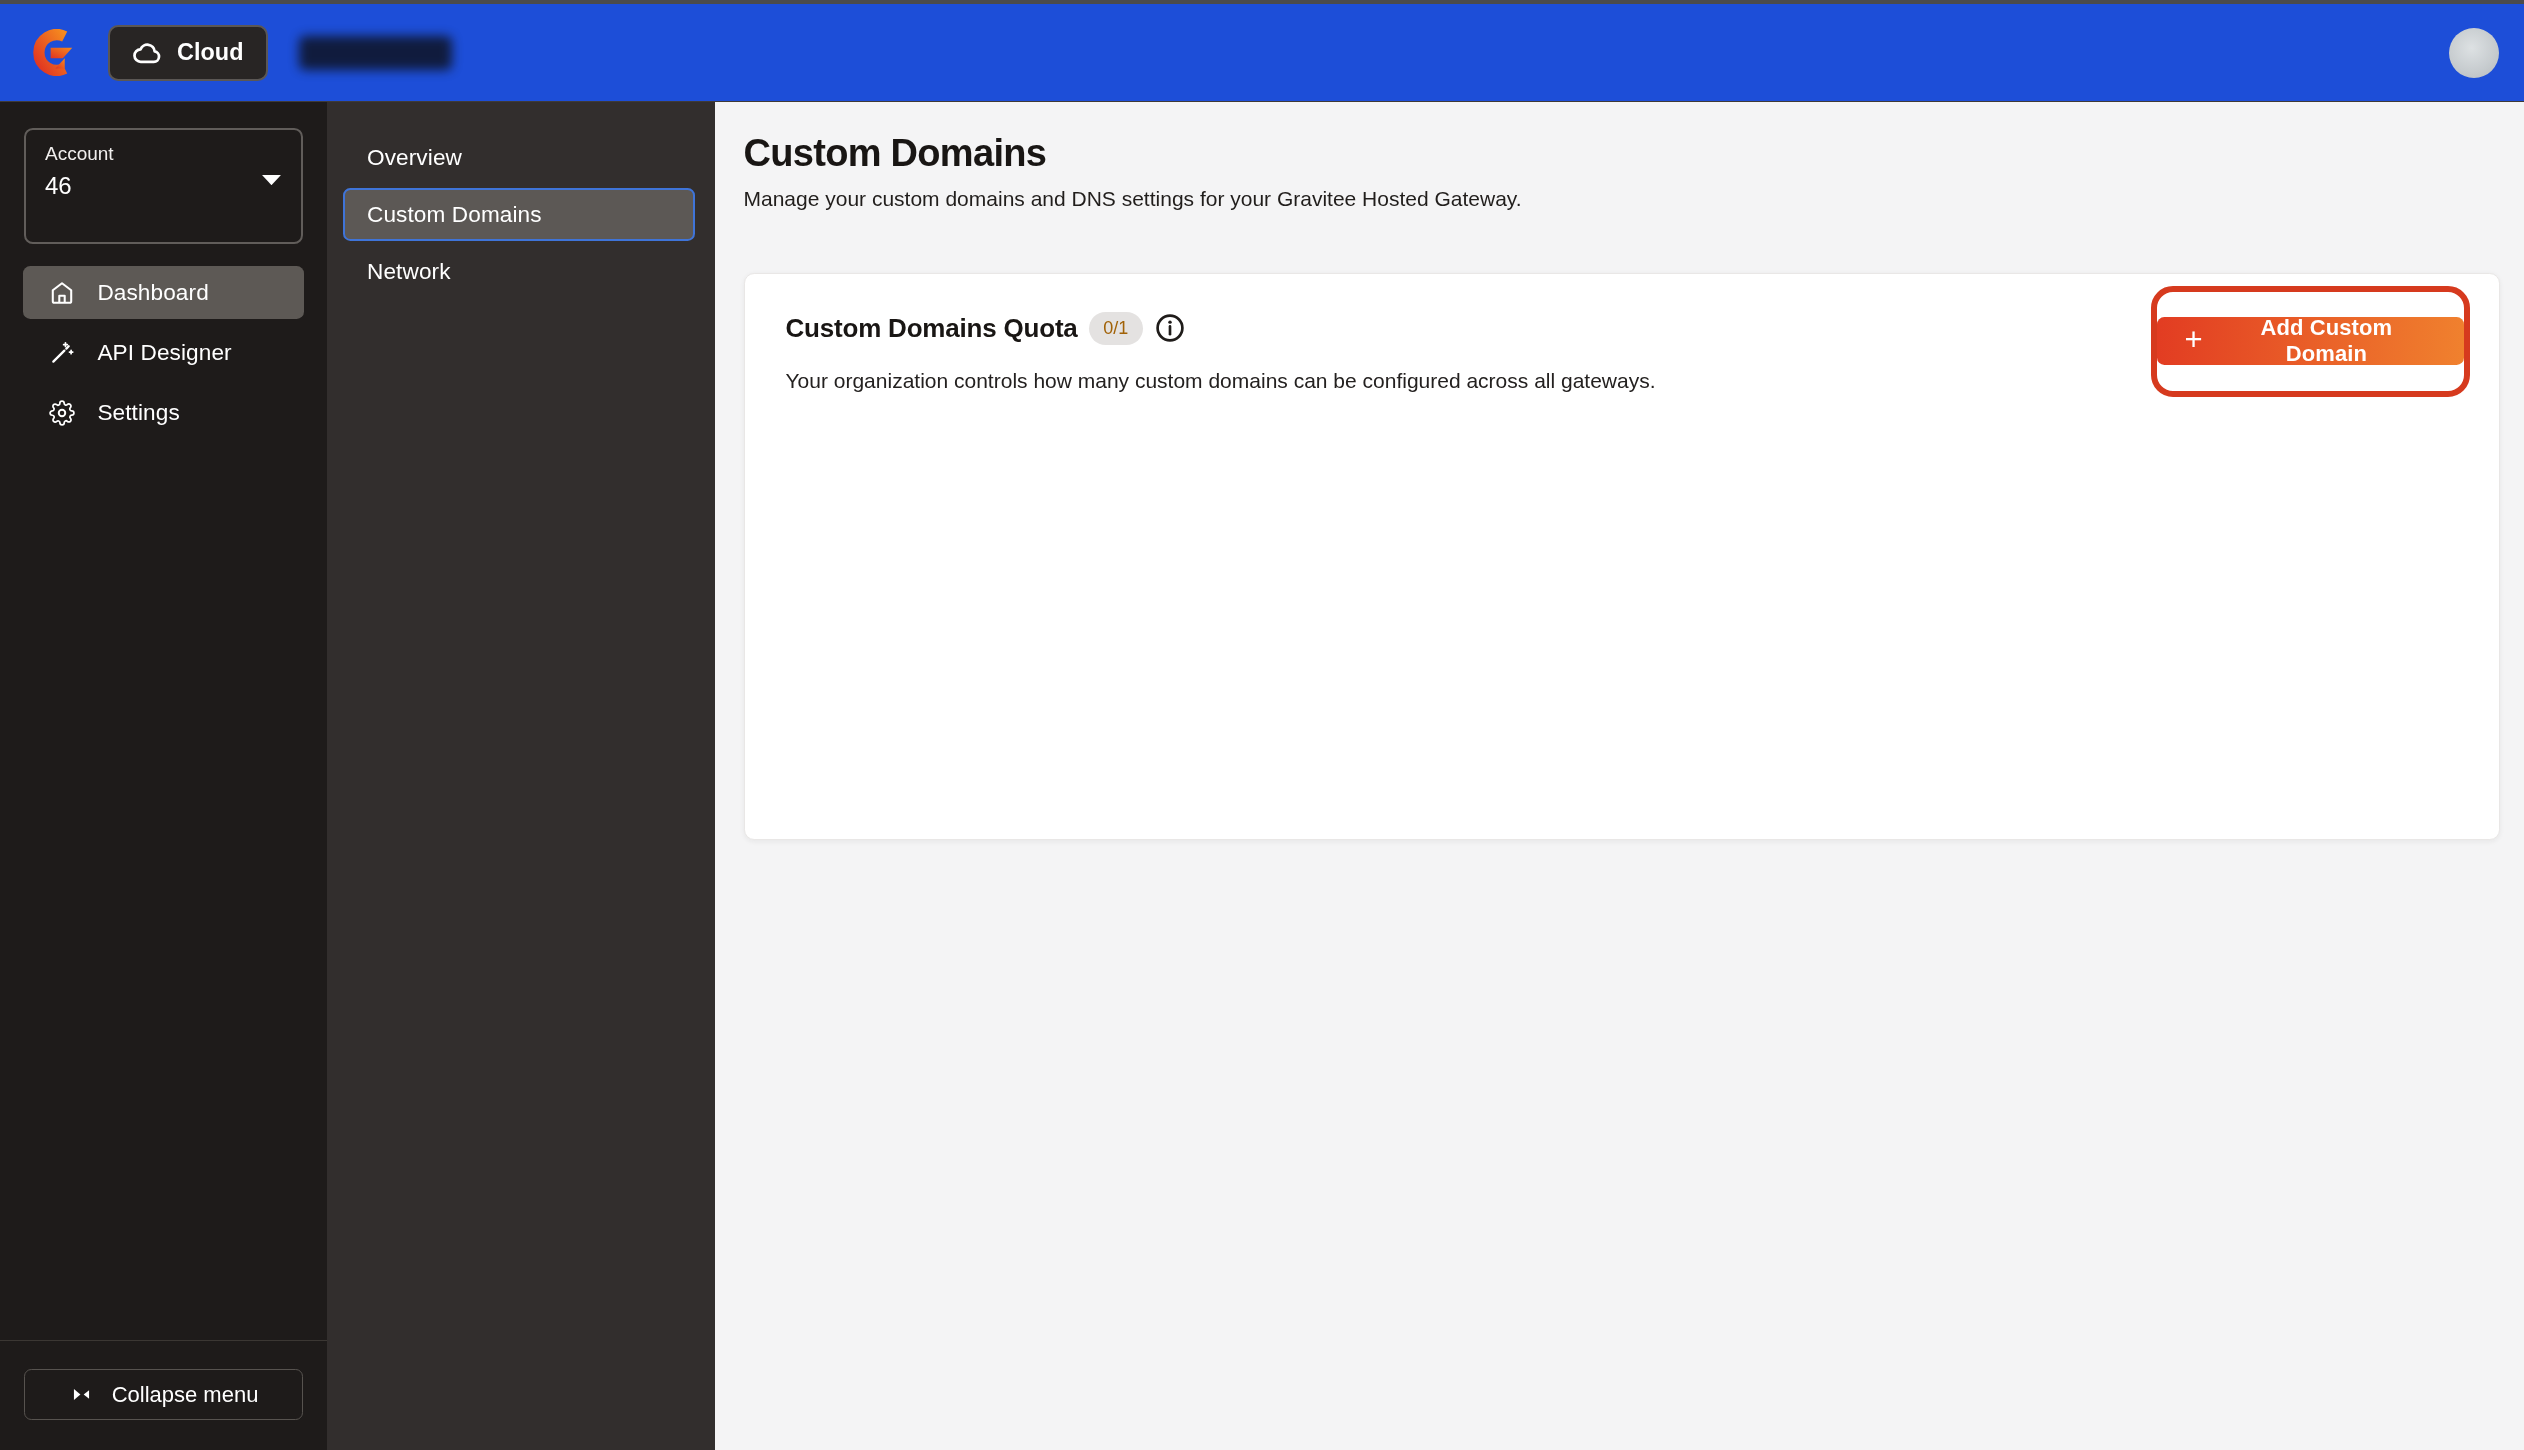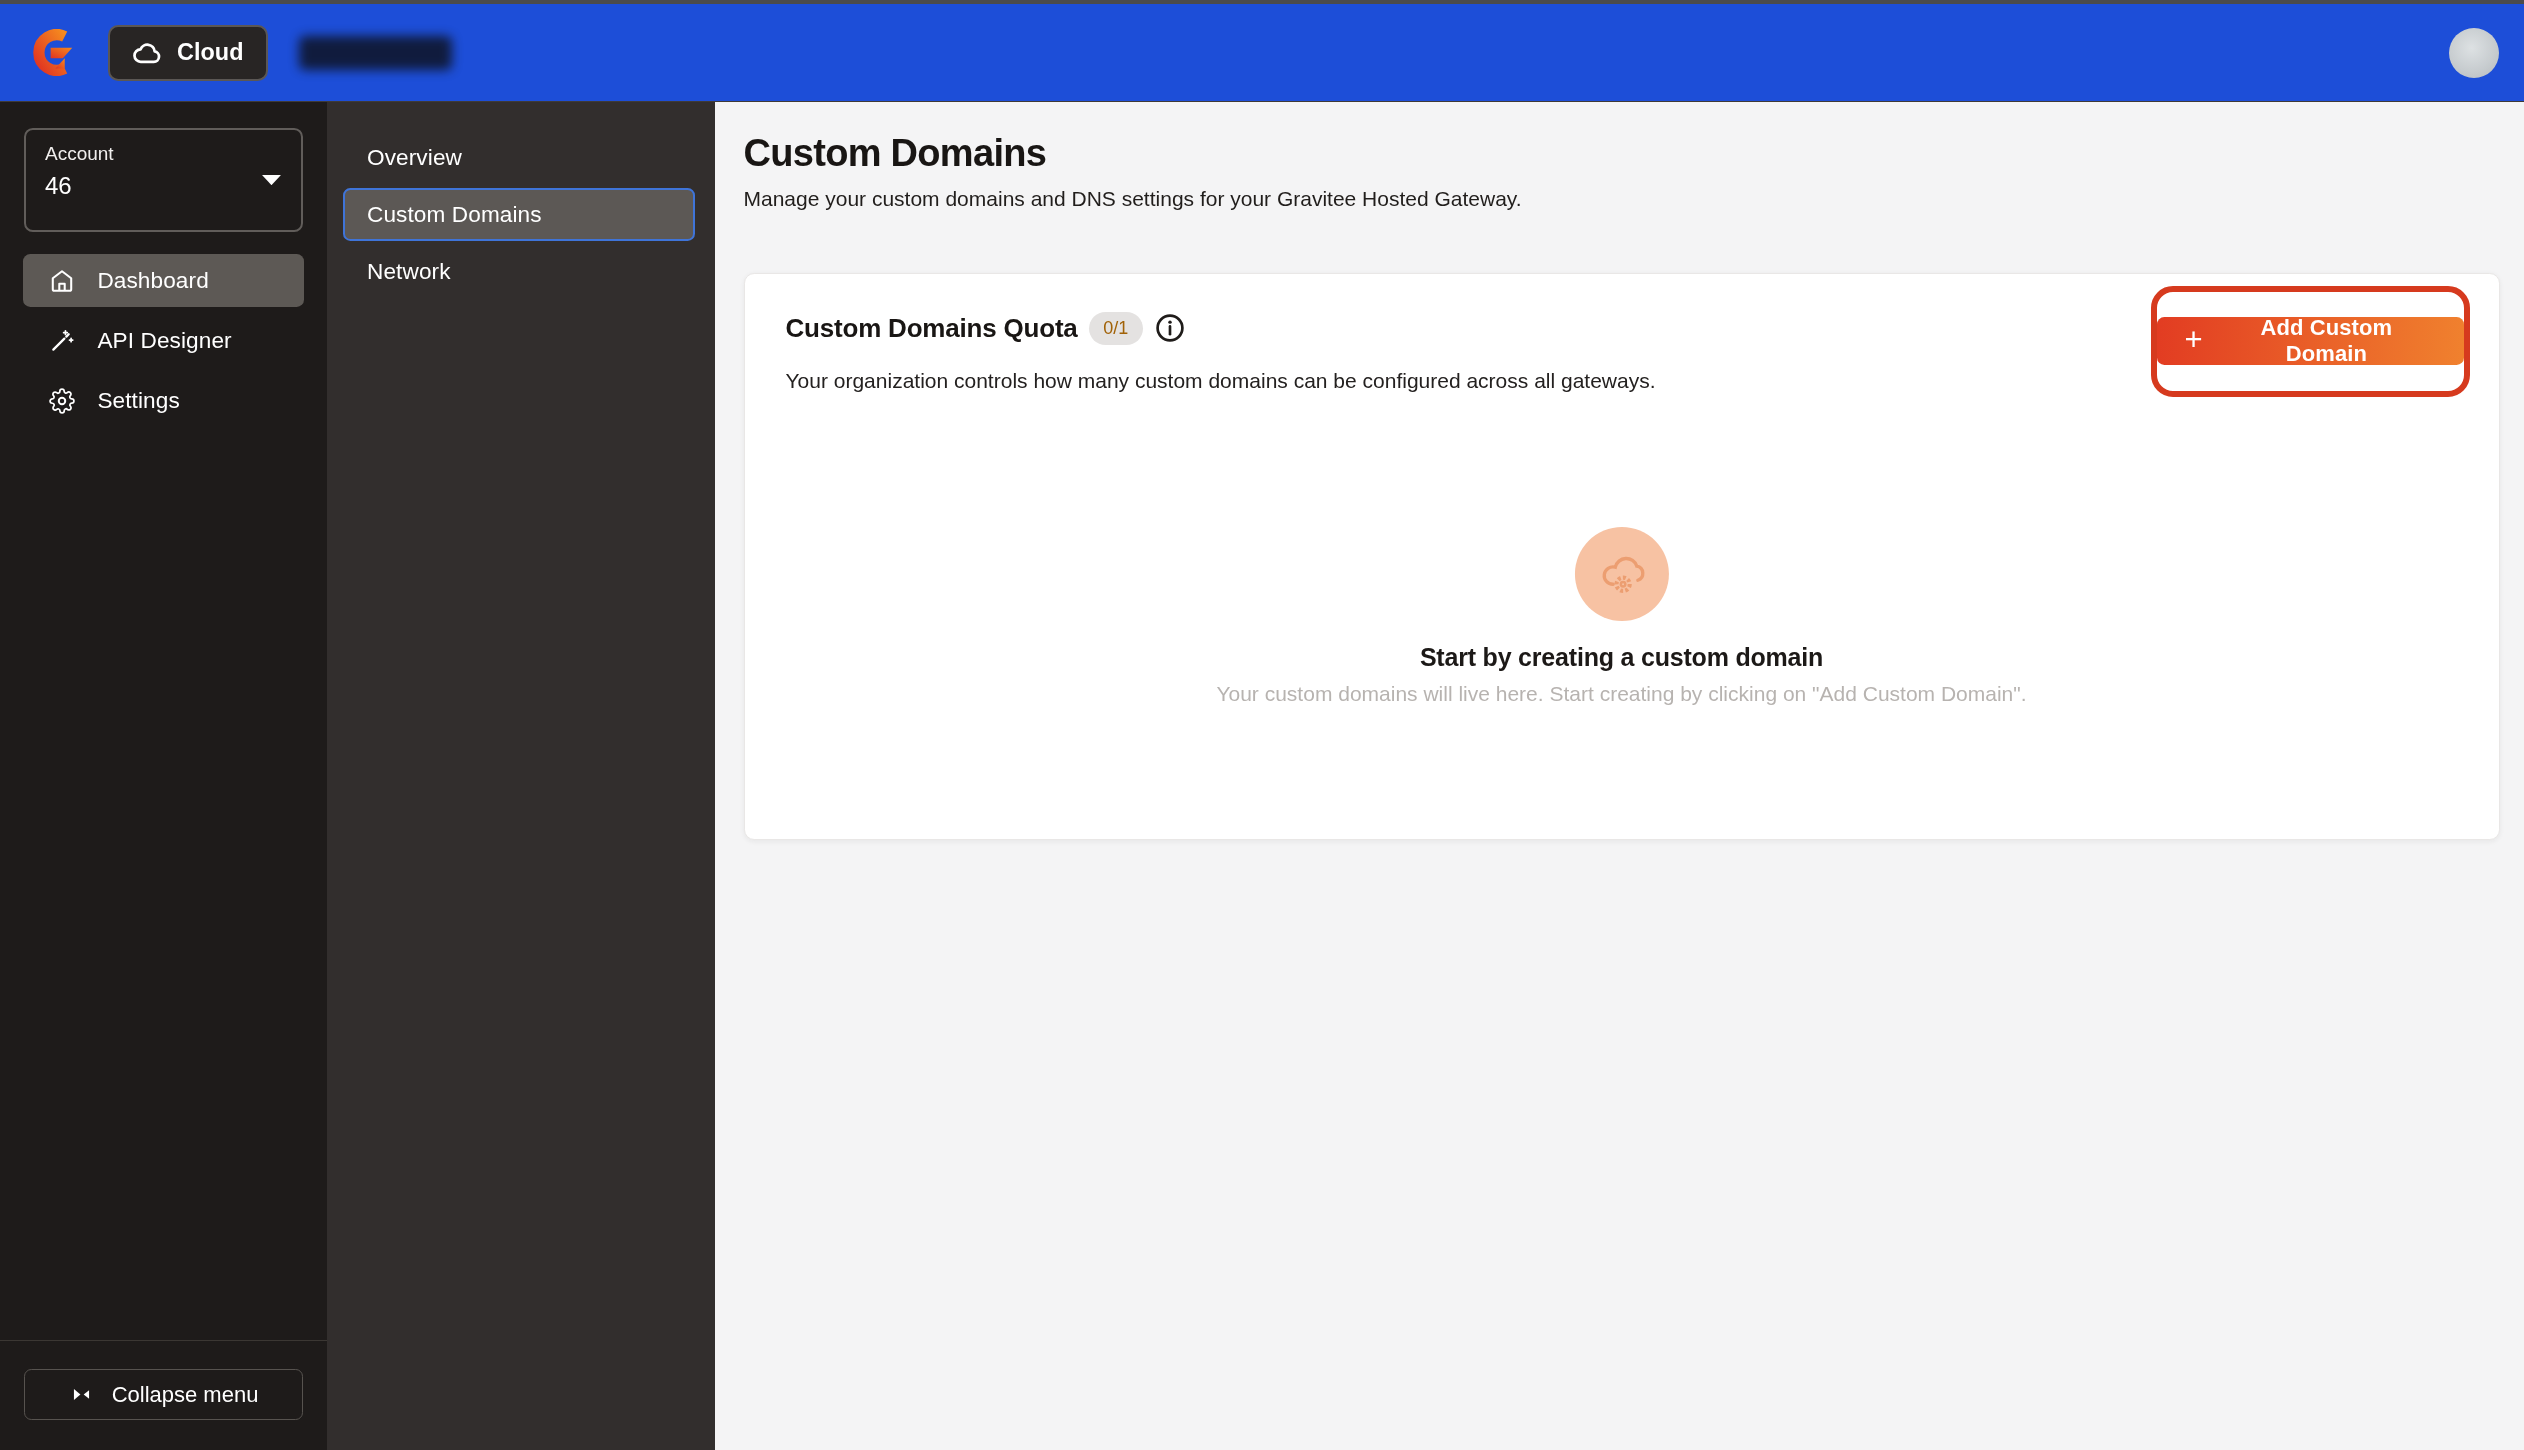--- a/index.html
+++ b/index.html
@@ -38,21 +38,21 @@
     cursor:pointer; flex:0 0 auto;
   }
 
   
   .body-row { position:absolute; top:102px; left:0; right:0; bottom:0; display:flex; }
 
   .sidebar {
     width:327px; background:#1e1b1a; display:flex; flex-direction:column; flex:0 0 auto;
   }
   .account-box {
-    margin:26px 24px 0 24px; height:104px; border:2.2px solid #615d5a; border-radius:8.8px;
+    margin:26px 24px 0 24px; height:116px; border:2.2px solid #615d5a; border-radius:8.8px;
     padding:13px 19px; position:relative; cursor:pointer;
   }
   .account-label { color:#f1efee; font-size:19px; }
   .account-value { color:#ffffff; font-size:24px; margin-top:7.3px; }
   .account-caret { position:absolute; right:20.5px; top:45px; }
 
   .side-nav { margin-top:22px; padding:0 23.4px; display:flex; flex-direction:column; gap:7.3px; }
   .side-item {
     height:53px; border-radius:7.3px; display:flex; align-items:center;
     padding-left:26px; gap:22px; cursor:pointer;
@@ -244,30 +244,19 @@
         </div>
         <div class="quota-desc">Your organization controls how many custom domains can be configured across all gateways.</div>
 
         <div class="annotation-ring">
           <button class="add-btn">
             <span class="plus">+</span>
             <span class="add-label">Add Custom Domain</span>
           </button>
         </div>
 
-        <div class="empty-state">
-          <div class="empty-circle">
-            <svg viewBox="0 0 64 64">
-              <path d="M22 45 a10.5 10.5 0 1 1 2.6-20.6 a13.5 13.5 0 0 1 26-1.2 a8.8 8.8 0 0 1 1.2 17" fill="none" stroke="#ec9e71" stroke-width="4" stroke-linecap="round"></path>
-              <circle cx="34" cy="45" r="8" fill="none" stroke="#ec9e71" stroke-width="5" stroke-dasharray="3.6 2.6"></circle>
-              <circle cx="34" cy="45" r="2.7" fill="none" stroke="#ec9e71" stroke-width="3"></circle>
-            </svg>
-          </div>
-          <div class="empty-title">Start by creating a custom domain</div>
-          <div class="empty-desc">Your custom domains will live here. Start creating by clicking on "Add Custom Domain".</div>
-        </div>
 
       </div>
     </div>
 
   </div>
 </div>
 
 
 </body></html>

